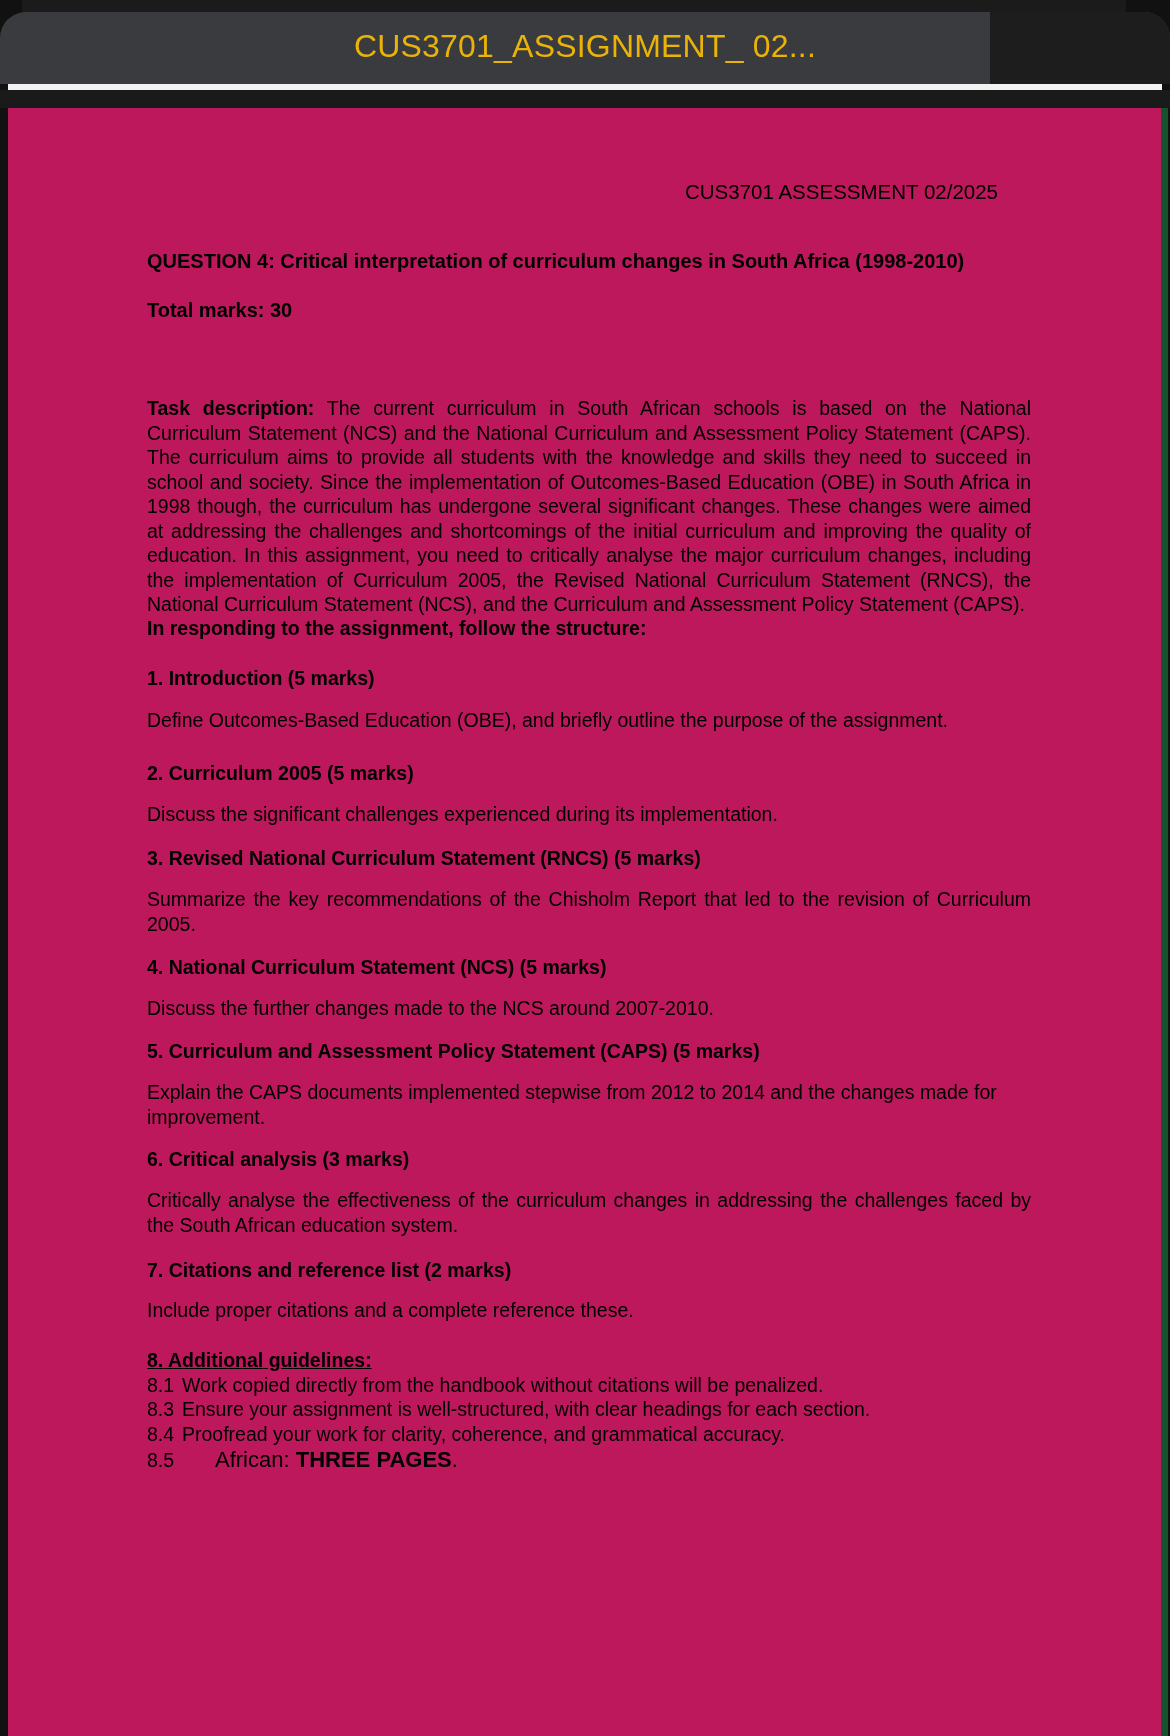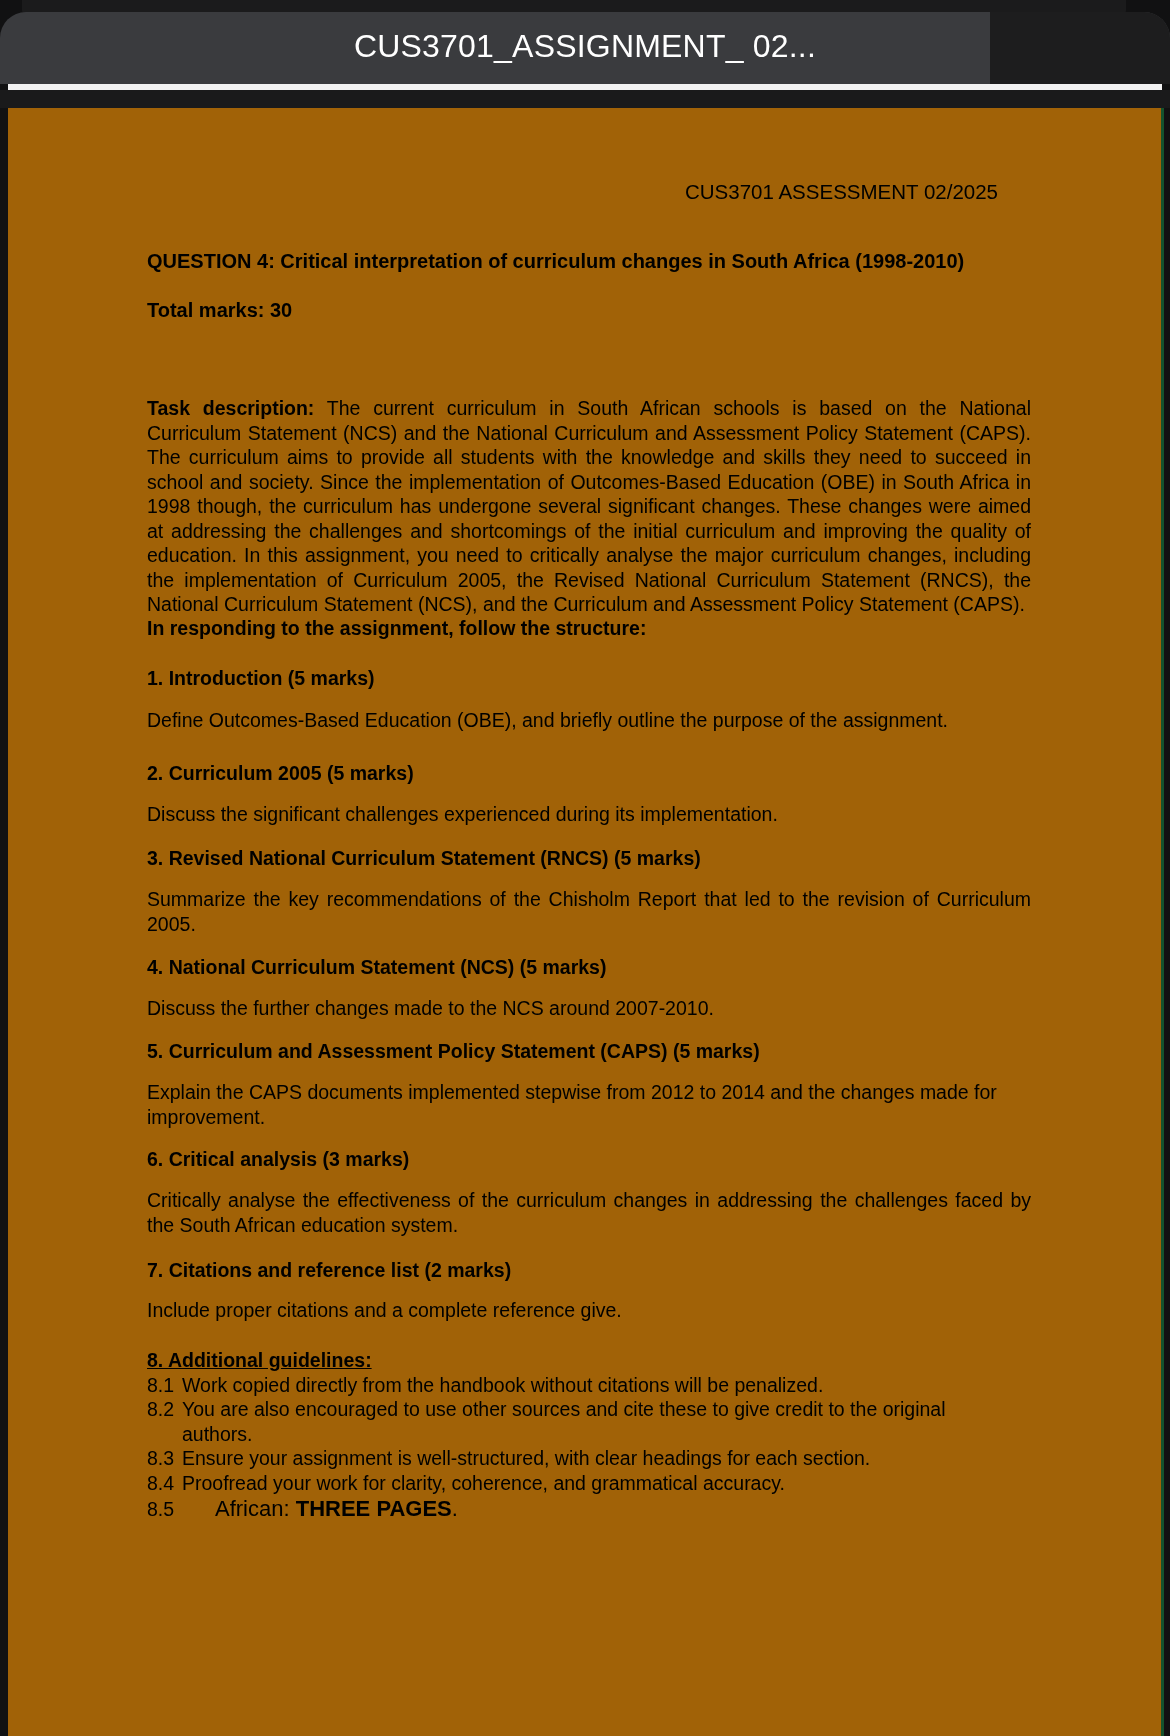--- a/index.html
+++ b/index.html
@@ -16,30 +16,30 @@
   .titlebar {
     position:absolute; left:0; top:12px; width:1170px; height:72px;
     background:#3a3b3e; border-radius:26px 26px 0 0; overflow:hidden;
   }
   .titlebar .right-pane {
     position:absolute; right:0; top:0; width:180px; height:100%;
     background:#1d1d1e;
   }
   .titlebar .title {
     position:absolute; left:0; width:1170px; top:16px; text-align:center;
-    color:#ffffff; font-size:32px; letter-spacing:0.2px;
+    color:#eab308; font-size:32px; letter-spacing:0.2px;
   }
   .progress-line {
     position:absolute; left:8px; top:84px; width:1154px; height:6px;
     background:#f2f2f2;
   }
   .gap { position:absolute; left:0; top:90px; width:1170px; height:18px; background:#1a1a1b; }
   .page {
     position:absolute; left:8px; top:108px; width:1153px; height:1628px;
-    background:#a16207; border-right:3px solid #14532d;
+    background:#be185d; border-right:7px solid #14532d;
   }
   .doc {
     position:absolute; left:139px; top:0; width:884px;
     color:#000; font-size:19.5px; line-height:24.5px;
   }
   .assess-header {
     position:absolute; left:677px; top:72px; font-size:20.5px; white-space:nowrap;
   }
   .qtitle { position:absolute; top:141px; left:0; font-weight:bold; font-size:20px; white-space:nowrap; }
   .total { position:absolute; top:190px; left:0; font-weight:bold; font-size:20px; }
@@ -95,31 +95,27 @@
     <div class="sec-h" style="top:847px">4. National Curriculum Statement (NCS) (5 marks)</div>
     <div class="sec-p" style="top:888px">Discuss the further changes made to the NCS around 2007-2010.</div>
 
     <div class="sec-h" style="top:931px">5. Curriculum and Assessment Policy Statement (CAPS) (5 marks)</div>
     <div class="sec-p" style="top:972px; width:860px;">Explain the CAPS documents implemented stepwise from 2012 to 2014 and the changes made for improvement.</div>
 
     <div class="sec-h" style="top:1039px">6. Critical analysis (3 marks)</div>
     <div class="sec-p just" style="top:1080px">Critically analyse the effectiveness of the curriculum changes in addressing the challenges faced by the South African education system.</div>
 
     <div class="sec-h" style="top:1150px">7. Citations and reference list (2 marks)</div>
-    <div class="sec-p" style="top:1190px">Include proper citations and a complete reference give.</div>
+    <div class="sec-p" style="top:1190px">Include proper citations and a complete reference these.</div>
 
     <div class="guides">
       <div class="gh">8. Additional guidelines:</div>
       <div class="gl">
         <span class="num">8.1</span>
         <span class="txt">Work copied directly from the handbook without citations will be penalized.</span>
-      </div>
-      <div class="gl" style="width:800px;">
-        <span class="num">8.2</span>
-        <span class="txt">You are also encouraged to use other sources and cite these to give credit to the original authors.</span>
       </div>
       <div class="gl">
         <span class="num">8.3</span>
         <span class="txt">Ensure your assignment is well-structured, with clear headings for each section.</span>
       </div>
       <div class="gl">
         <span class="num">8.4</span>
         <span class="txt">Proofread your work for clarity, coherence, and grammatical accuracy.</span>
       </div>
       <div class="gl big">

